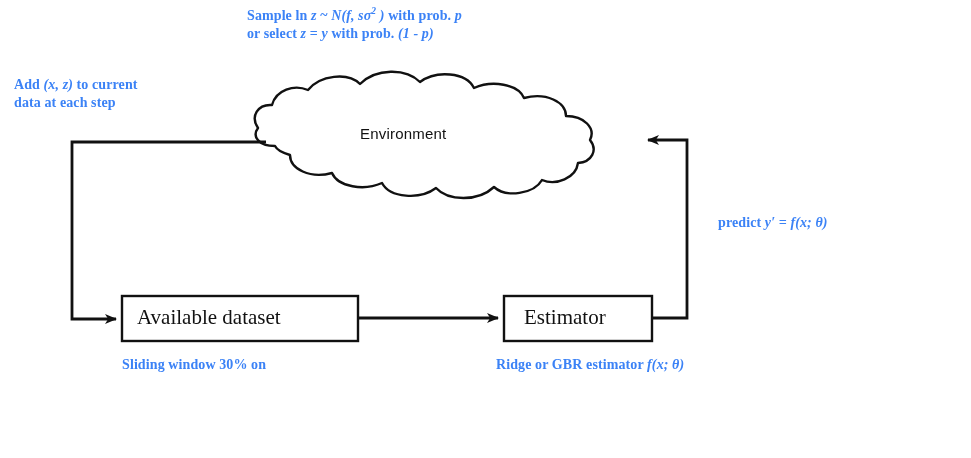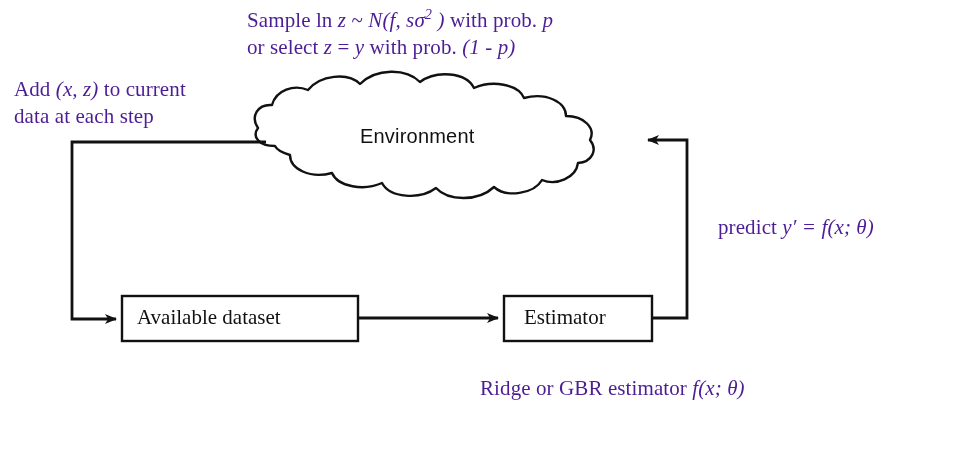--- a/index.html
+++ b/index.html
@@ -20,46 +20,47 @@
     position: absolute;
     left: 0;
     top: 0;
     width: 971px;
     height: 458px;
   }
   .txt {
     position: absolute;
     white-space: pre;
     line-height: 1.30;
-    color: #4c1d95;
-    font-size: 21px;
+    color: #3b82f6;
+    font-size: 14px;
     letter-spacing: 0.1px;
+    font-weight: bold;
   }
   .it { font-style: italic; }
   .cloud-label {
     position: absolute;
     font-family: "Liberation Sans", "DejaVu Sans", sans-serif;
-    font-size: 20px;
+    font-size: 15px;
     letter-spacing: 0.2px;
     color: #111111;
     white-space: pre;
   }
   .box-label {
     position: absolute;
     white-space: pre;
     font-size: 21px;
     color: #111111;
   }
   
   #sample-note   { left: 247px; top: 7px;   }
   #add-note      { left: 14px;  top: 76px;  }
   #predict-note  { left: 718px; top: 214px; }
   #getnew-note   { left: 382px; top: 262px; }
   #sliding-note  { left: 122px; top: 356px; }
-  #ridge-note    { left: 480px; top: 356px; margin-top: 19px; }
+  #ridge-note    { left: 496px; top: 356px; }
   #env-label     { left: 360px; top: 125px; }
   #avail-label   { left: 137px; top: 305px; }
   #est-label     { left: 524px; top: 305px; }
   sup { font-size: 0.68em; vertical-align: super; line-height: 0; }
 </style>
 </head>
 <body>
 
 <div id="canvas">
 
@@ -110,21 +111,21 @@
     </g>
   </svg>
 
   <div class="txt" id="sample-note"><span><span>Sample ln </span><span class="it">z</span><span> ~ </span><span class="it">N(f, sσ</span><sup class="it">2</sup><span class="it"> )</span><span> with prob. </span><span class="it">p</span></span><br><span><span>or select </span><span class="it">z</span><span> = </span><span class="it">y</span><span> with prob. </span><span class="it">(1 - p)</span></span></div>
 
   <div class="txt" id="add-note"><span><span>Add </span><span class="it">(x, z)</span><span> to current</span></span><br><span>data at each step</span></div>
 
   <div class="txt" id="predict-note"><span>predict </span><span class="it">y′ = f(x; θ)</span></div>
 
 
-  <div class="txt" id="sliding-note"><br></div>
+  <div class="txt" id="sliding-note"><span>Sliding window 30% on</span><br></div>
 
   <div class="txt" id="ridge-note"><span><span>Ridge or GBR estimator </span><span class="it">f(x; θ)</span></span><br></div>
 
   <div class="cloud-label" id="env-label">Environment</div>
 
   <div class="box-label" id="avail-label">Available dataset</div>
 
   <div class="box-label" id="est-label">Estimator</div>
 
 </div>

